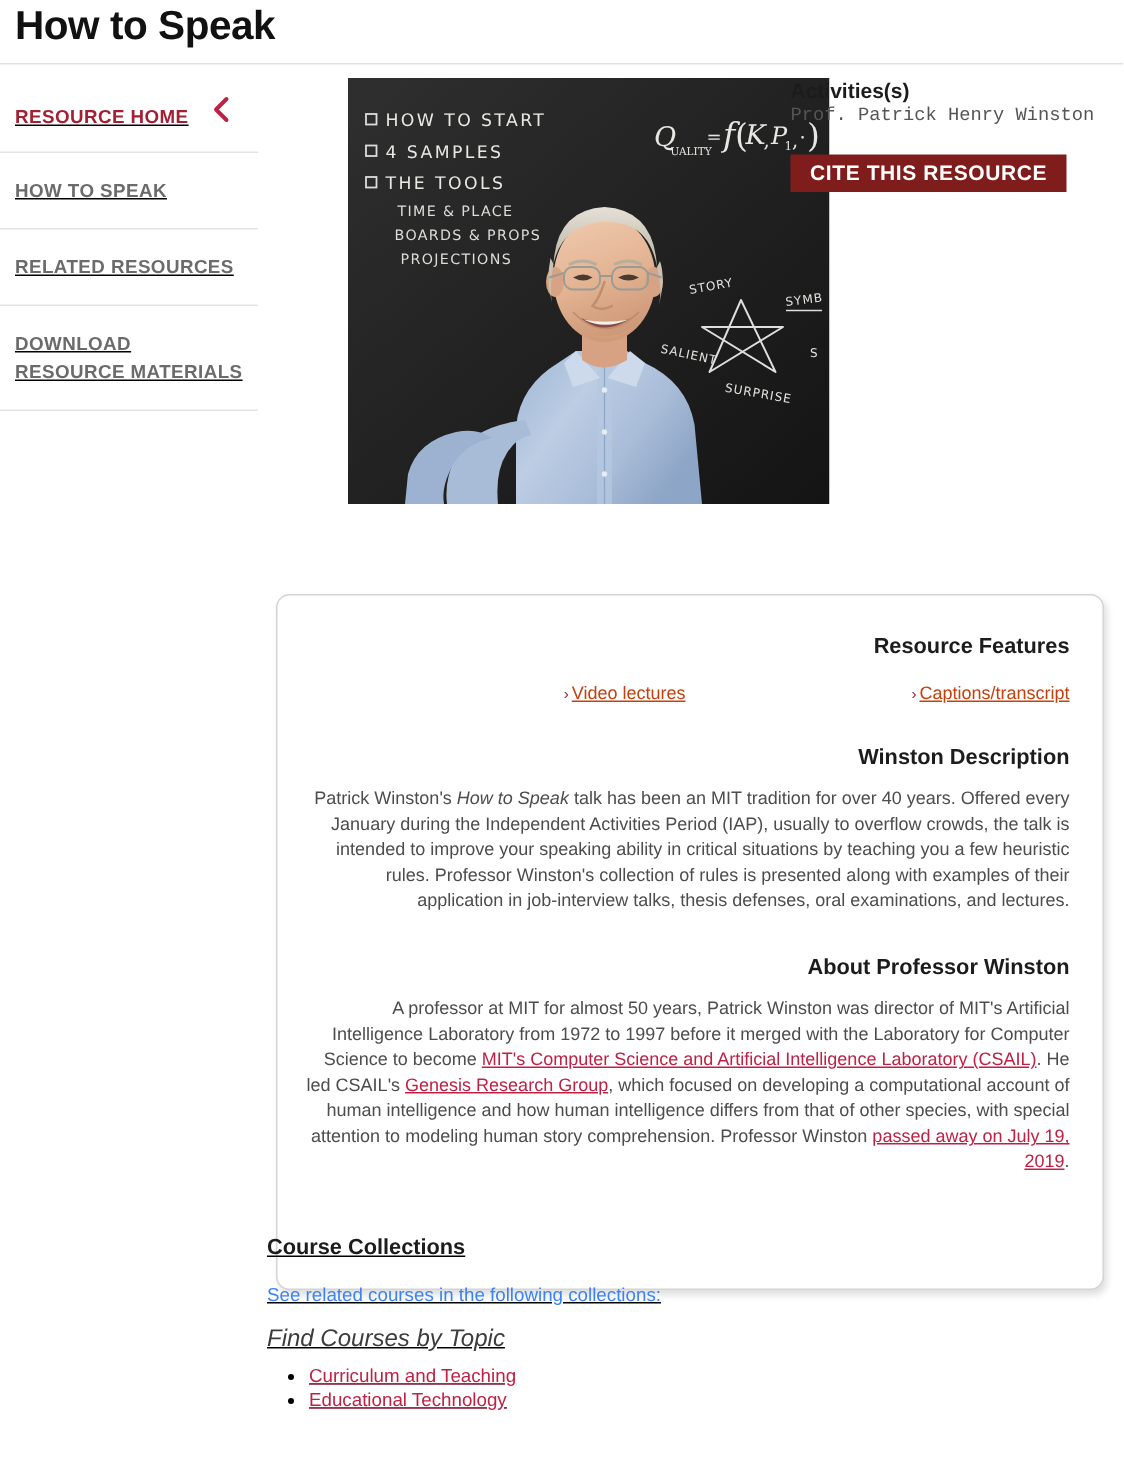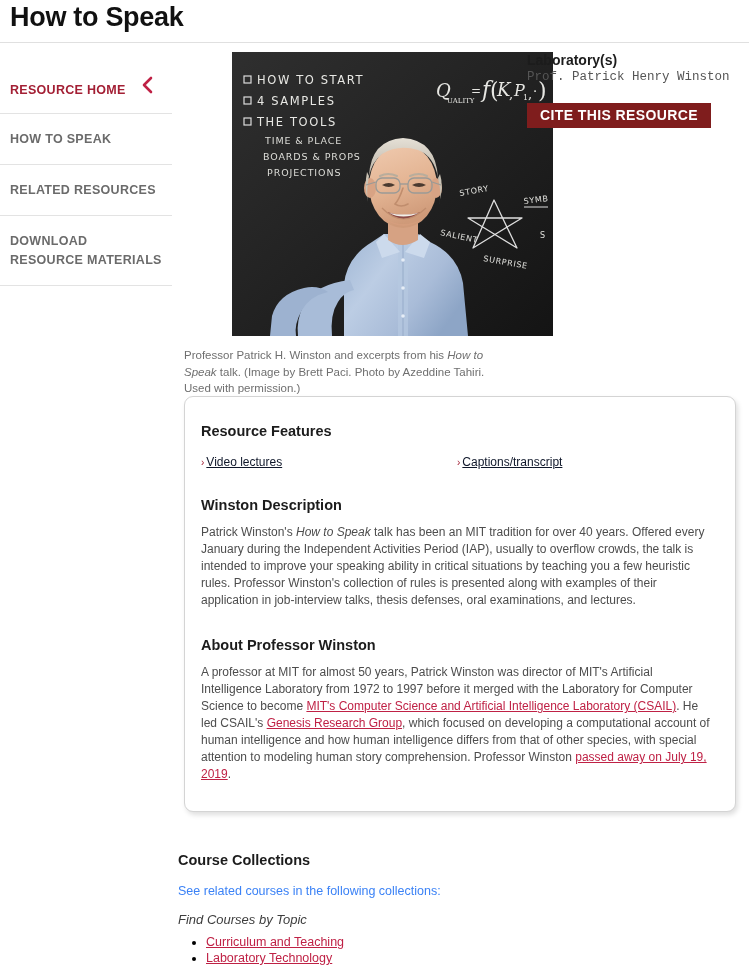--- a/index.html
+++ b/index.html
@@ -17,21 +17,21 @@
     position: absolute; left: 0; top: 0; width: 749px; height: 43px;
     border-bottom: 1px solid #e0e0e0;
   }
   .page-title {
     position: absolute; left: 10px; top: 2px;
     font-size: 27px; font-weight: bold; color: #111111;
     letter-spacing: -0.3px; font-family: "Liberation Sans", sans-serif;
   }
 
   
-  .sidebar { position: absolute; left: 0; top: 56px; width: 172px; }
+  .sidebar { position: absolute; left: 0; top: 44px; width: 172px; text-decoration: underline; }
   .nav-item {
     position: relative;
     padding: 16px 10px 16px 10px;
     border-bottom: 1px solid #e3e3e3;
     font-size: 12.5px; font-weight: bold; letter-spacing: 0.3px;
     color: #6b6b6b; text-transform: uppercase; line-height: 1.45;
     cursor: pointer;
   }
   .nav-item.active { color: #a31f34; }
   .nav-item.first { padding-top: 25px; padding-bottom: 14px; }
@@ -56,46 +56,47 @@
   .cite-btn {
     display: inline-block; margin-top: 19px;
     background: #7f1d1d; color: #ffffff;
     font-size: 14px; font-weight: bold; letter-spacing: 0.4px;
     padding: 4px 13px 5px 13px; border: 0; cursor: pointer;
     font-family: "Liberation Sans", sans-serif;
   }
 
   
   .card {
-    position: absolute; left: 184px; top: 396px; width: 552px; height: 416px;
+    position: absolute; left: 184px; top: 396px; width: 552px; height: 464px;
     background: #ffffff; border: 1px solid #d4d4d4; border-radius: 9px;
     box-shadow: 2px 3px 5px rgba(0,0,0,0.13);
     padding: 20px 22px 0 16px;
+    text-align: right;
   }
   .card h3 {
     margin: 6px 0 0 0; font-size: 14.5px; font-weight: bold; color: #1c1c1c;
   }
   .features-row {
     display: flex; margin-top: 16px;
   }
   .feature { width: 50%; font-size: 12px; }
   .feature .caret { color: #a31f34; font-size: 10px; margin-right: 2px; }
-  .feature a { color: #0f172a; text-decoration: underline; }
+  .feature a { color: #c2410c; text-decoration: underline; }
   .card h3.sec { margin-top: 28px; }
   .card p.body {
     margin: 11px 0 0 0; font-size: 12px; color: #4d4d4d; line-height: 1.42;
   }
   .card p.body i { font-style: italic; }
   .card p.body a { color: #bf2145; text-decoration: underline; }
 
   
-  .collections { position: absolute; left: 178px; top: 852px; width: 540px; }
+  .collections { position: absolute; left: 178px; top: 824px; width: 540px; text-decoration: underline; }
   .collections h3 { margin: 0; font-size: 14.5px; font-weight: bold; color: #1c1c1c; }
   .collections .lead { margin: 16px 0 0 0; font-size: 12.5px; color: #3b82f6; }
-  .collections .topic { margin: 14px 0 0 0; font-size: 13px; font-style: italic; color: #3d3d3d; }
+  .collections .topic { margin: 14px 0 0 0; font-size: 16px; font-style: italic; color: #3d3d3d; }
   .collections ul { margin: 8px 0 0 0; padding-left: 28px; }
   .collections li { font-size: 12.5px; margin-bottom: 2px; }
   .collections li a { color: #bf2145; text-decoration: underline; }
 </style>
 </head>
 <body>
 
 <div class="page">
 
   <div class="header">
@@ -237,26 +238,23 @@
 
         <path d="M155 160 Q171 174 189 160 Q172 166 155 160 Z" fill="#8c4a46"></path>
         <path d="M157 161 Q171 168 187 161 Q171 164 157 161 Z" fill="#f2f0ea"></path>
         <path d="M150 156 Q171 178 194 156" stroke="#c08d6d" stroke-width="1.2" fill="none"></path>
 
         <path d="M152 166 Q171 182 192 166 Q171 178 152 166 Z" fill="#d9a07f" opacity="0.5"></path>
       </g>
     </svg>
   </div>
 
-  <div class="caption">
-    <span>Professor Patrick H. Winston and excerpts from his </span><i>How to Speak</i><span> talk. (Image by Brett Paci. Photo by Azeddine Tahiri. Used with permission.)</span>
-  </div>
 
   <aside class="rightcol">
-    <div class="instructor-head">Laboratory(s)</div>
+    <div class="instructor-head">Activities(s)</div>
     <div class="instructor-name">Prof. Patrick Henry Winston</div>
     <button class="cite-btn">CITE THIS RESOURCE</button>
   </aside>
 
   <section class="card">
     <h3>Resource Features</h3>
 
     <div class="features-row">
       <div class="feature">
         <span class="caret">›</span><a href="#">Video lectures</a>
@@ -276,17 +274,17 @@
       <span>A professor at MIT for almost 50 years, Patrick Winston was director of MIT's Artificial Intelligence Laboratory from 1972 to 1997 before it merged with the Laboratory for Computer Science to become </span><a href="#">MIT's Computer Science and Artificial Intelligence Laboratory (CSAIL)</a><span>. He led CSAIL's </span><a href="#">Genesis Research Group</a><span>, which focused on developing a computational account of human intelligence and how human intelligence differs from that of other species, with special attention to modeling human story comprehension. Professor Winston </span><a href="#">passed away on July 19, 2019</a><span>.</span>
     </p>
   </section>
 
   <section class="collections">
     <h3>Course Collections</h3>
     <p class="lead">See related courses in the following collections:</p>
     <p class="topic">Find Courses by Topic</p>
     <ul>
       <li><a href="#">Curriculum and Teaching</a></li>
-      <li><a href="#">Laboratory Technology</a></li>
+      <li><a href="#">Educational Technology</a></li>
     </ul>
   </section>
 
 </div>
 
 </body></html>

